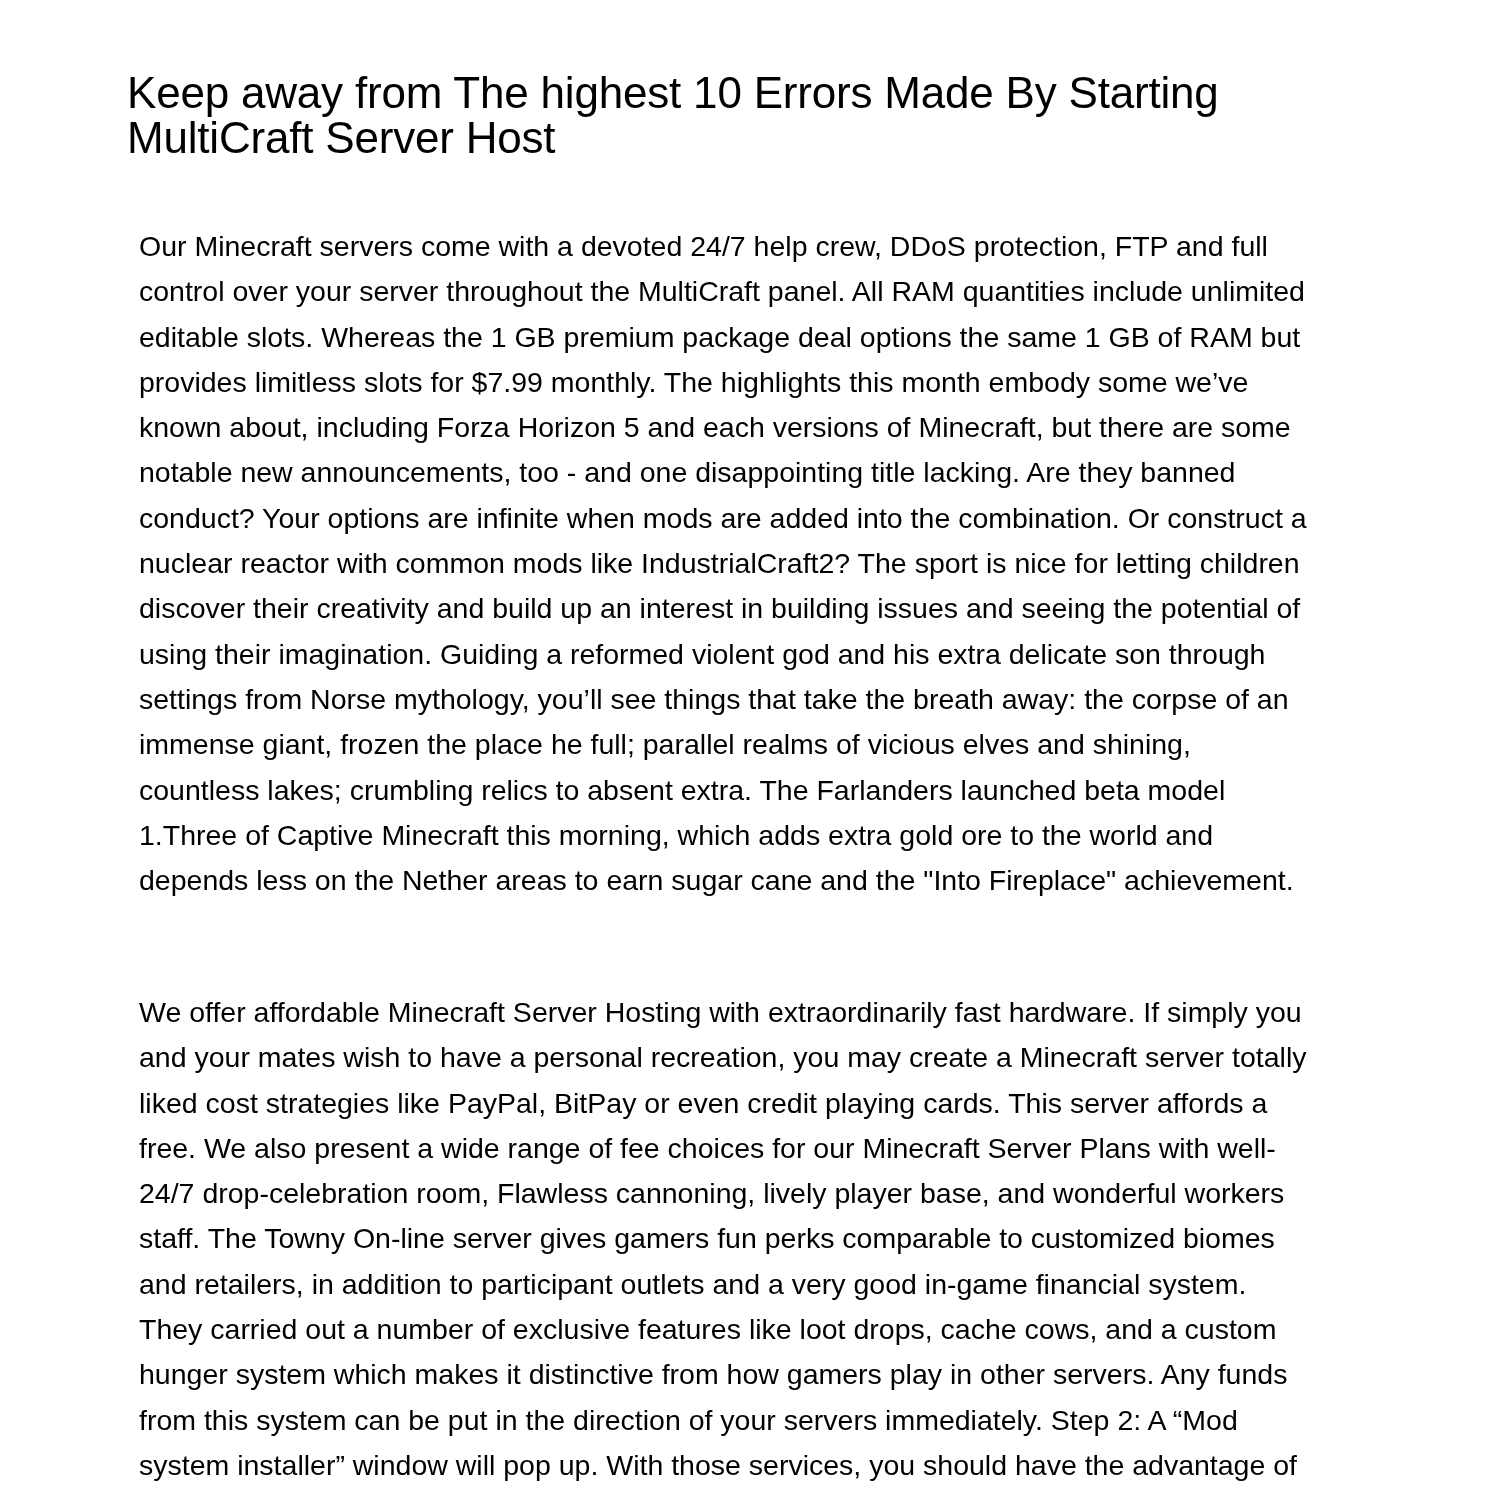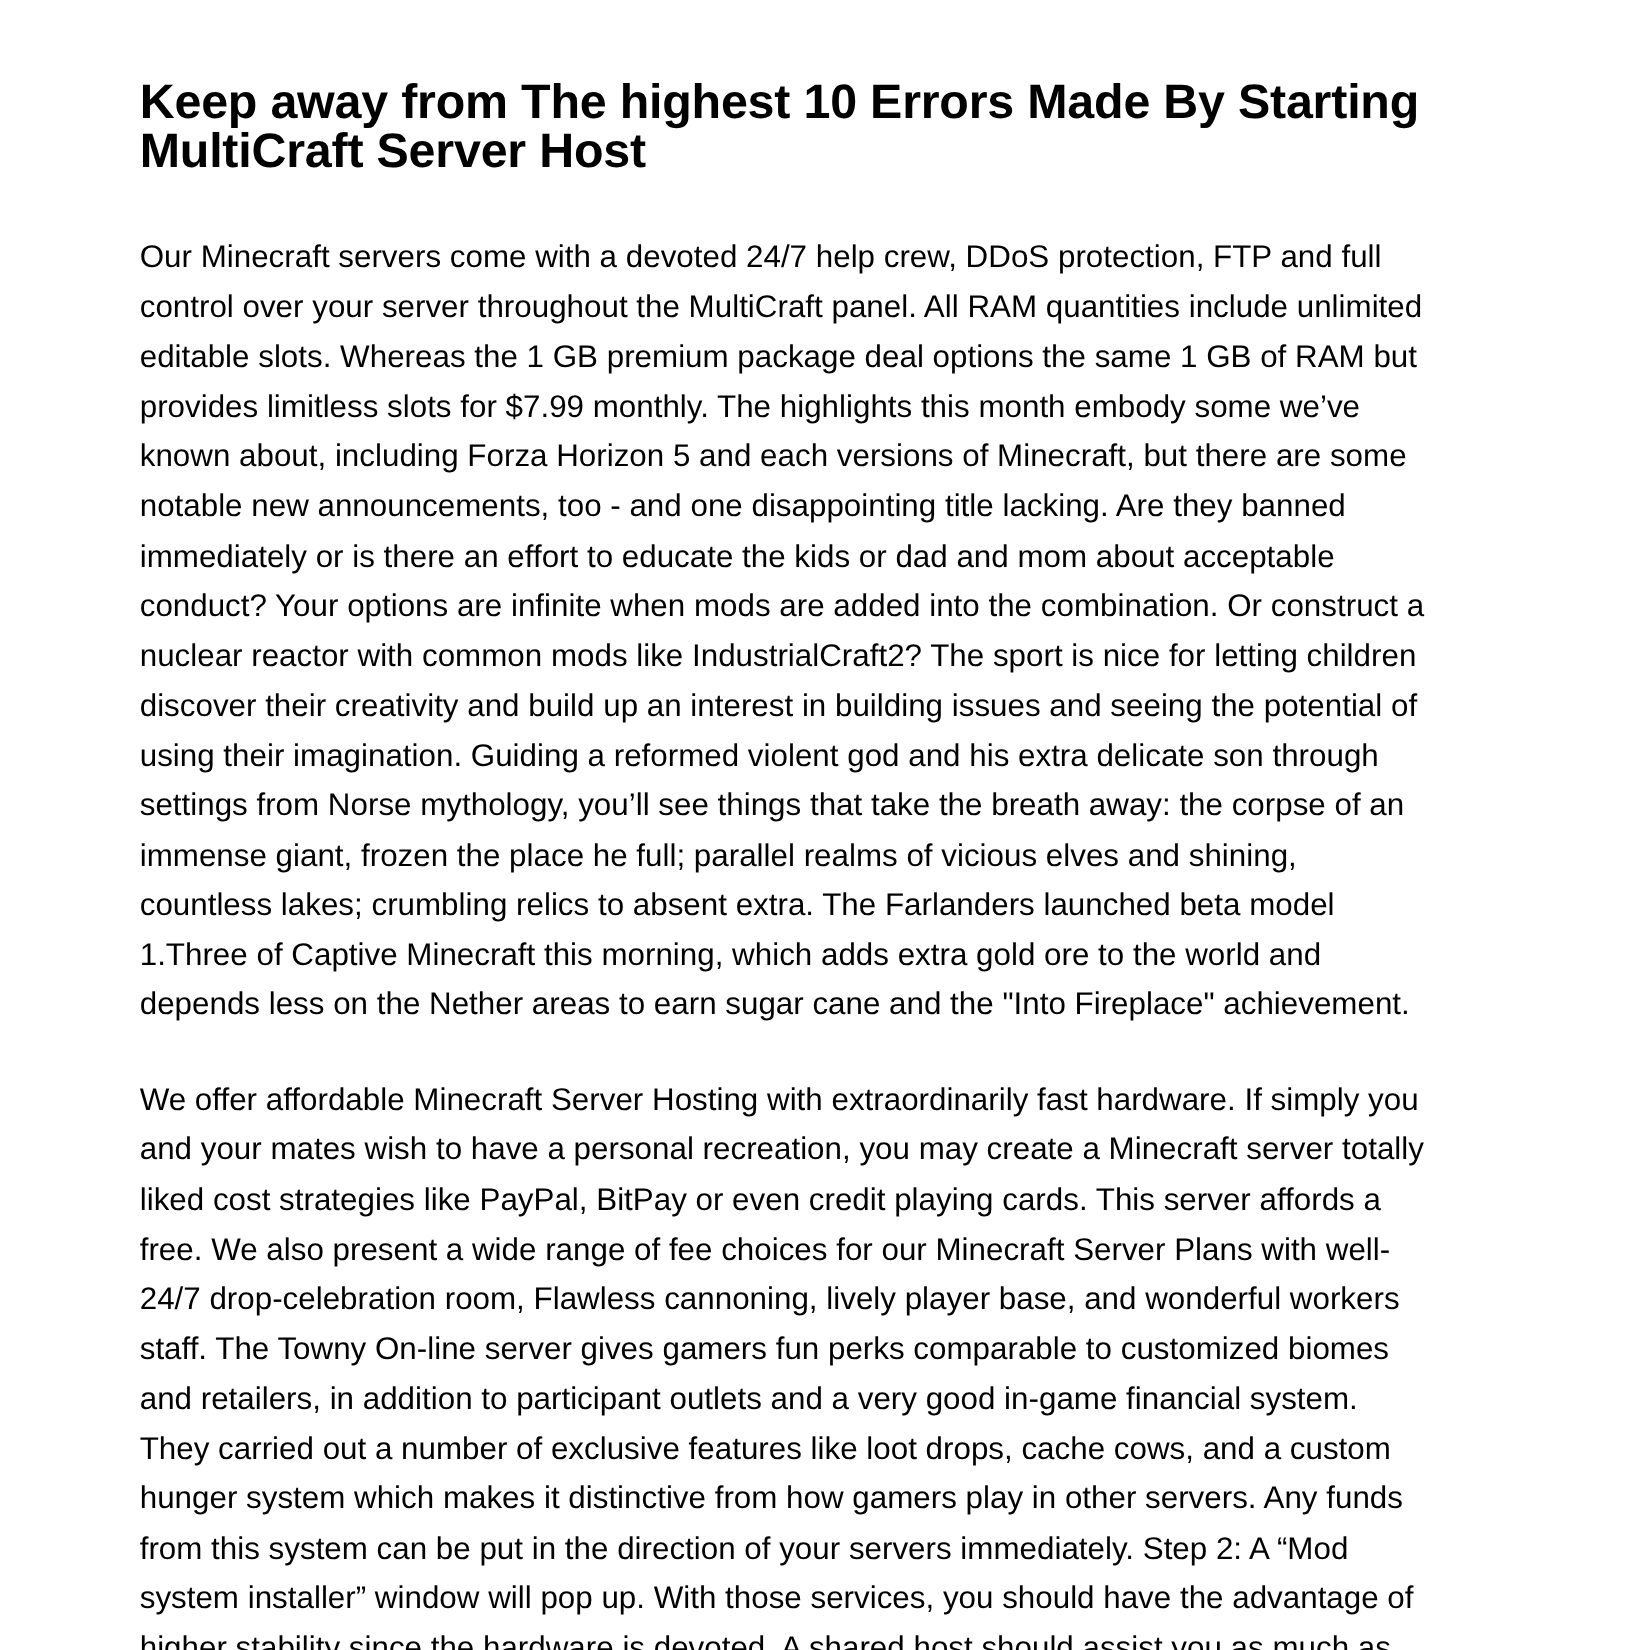--- a/index.html
+++ b/index.html
@@ -19,31 +19,31 @@
       position: absolute;
       left: 127px;
       top: 0;
       width: 1260px;
     }
     .title {
       position: absolute;
       top: 70px;
       left: 0;
       margin: 0;
-      font-weight: bold;
+      font-weight: normal;
       font-size: 44px;
       line-height: 45px;
       letter-spacing: -0.2px;
       white-space: nowrap;
     }
     .title .tline { display: block; }
     .para {
       position: absolute;
       left: 0;
-      margin: 0;
+      margin: 12px;
       font-size: 28.5px;
       line-height: 45.3px;
       white-space: nowrap;
     }
     .para .line { display: block; }
     #para-1 { top: 212px; }
     #para-2 { top: 978px; }
   </style>
 </head>
 <body>
@@ -54,21 +54,20 @@
     <span class="tline">MultiCraft Server Host</span>
   </h1>
 
   <p class="para" id="para-1">
     <span class="line">Our Minecraft servers come with a devoted 24/7 help crew, DDoS protection, FTP and full</span>
     <span class="line">control over your server throughout the MultiCraft panel. All RAM quantities include unlimited</span>
     <span class="line">editable slots. Whereas the 1 GB premium package deal options the same 1 GB of RAM but</span>
     <span class="line">provides limitless slots for $7.99 monthly. The highlights this month embody some we’ve</span>
     <span class="line">known about, including Forza Horizon 5 and each versions of Minecraft, but there are some</span>
     <span class="line">notable new announcements, too - and one disappointing title lacking. Are they banned</span>
-    <span class="line">immediately or is there an effort to educate the kids or dad and mom about acceptable</span>
     <span class="line">conduct? Your options are infinite when mods are added into the combination. Or construct a</span>
     <span class="line">nuclear reactor with common mods like IndustrialCraft2? The sport is nice for letting children</span>
     <span class="line">discover their creativity and build up an interest in building issues and seeing the potential of</span>
     <span class="line">using their imagination. Guiding a reformed violent god and his extra delicate son through</span>
     <span class="line">settings from Norse mythology, you’ll see things that take the breath away: the corpse of an</span>
     <span class="line">immense giant, frozen the place he full; parallel realms of vicious elves and shining,</span>
     <span class="line">countless lakes; crumbling relics to absent extra. The Farlanders launched beta model</span>
     <span class="line">1.Three of Captive Minecraft this morning, which adds extra gold ore to the world and</span>
     <span class="line">depends less on the Nether areas to earn sugar cane and the "Into Fireplace" achievement.</span>
   </p>

